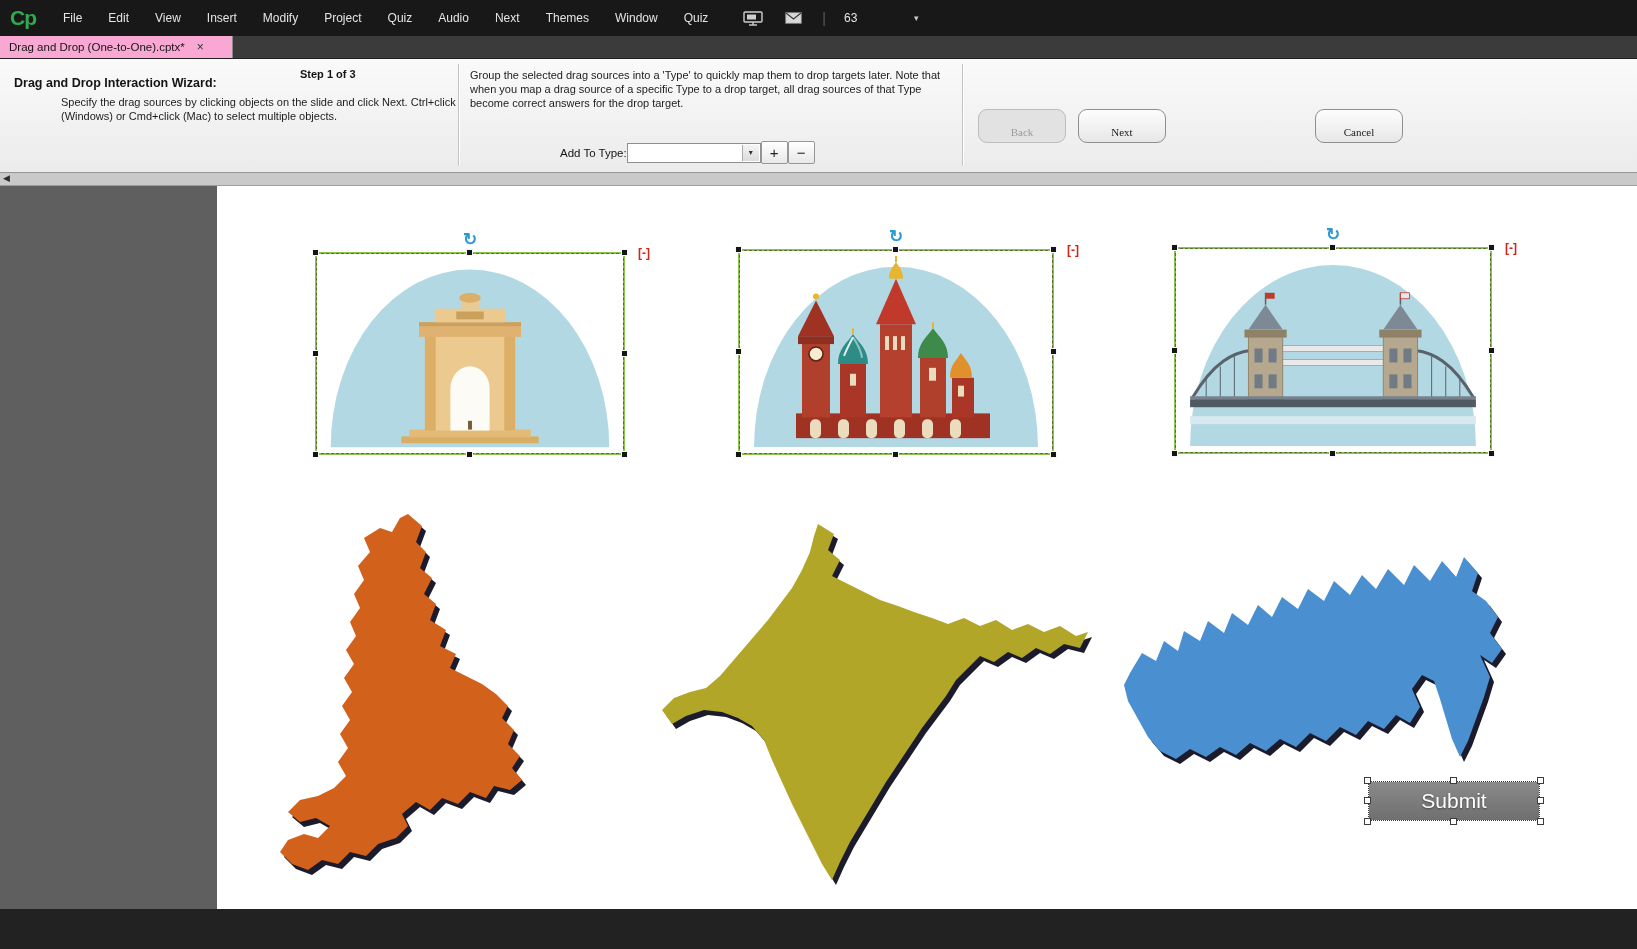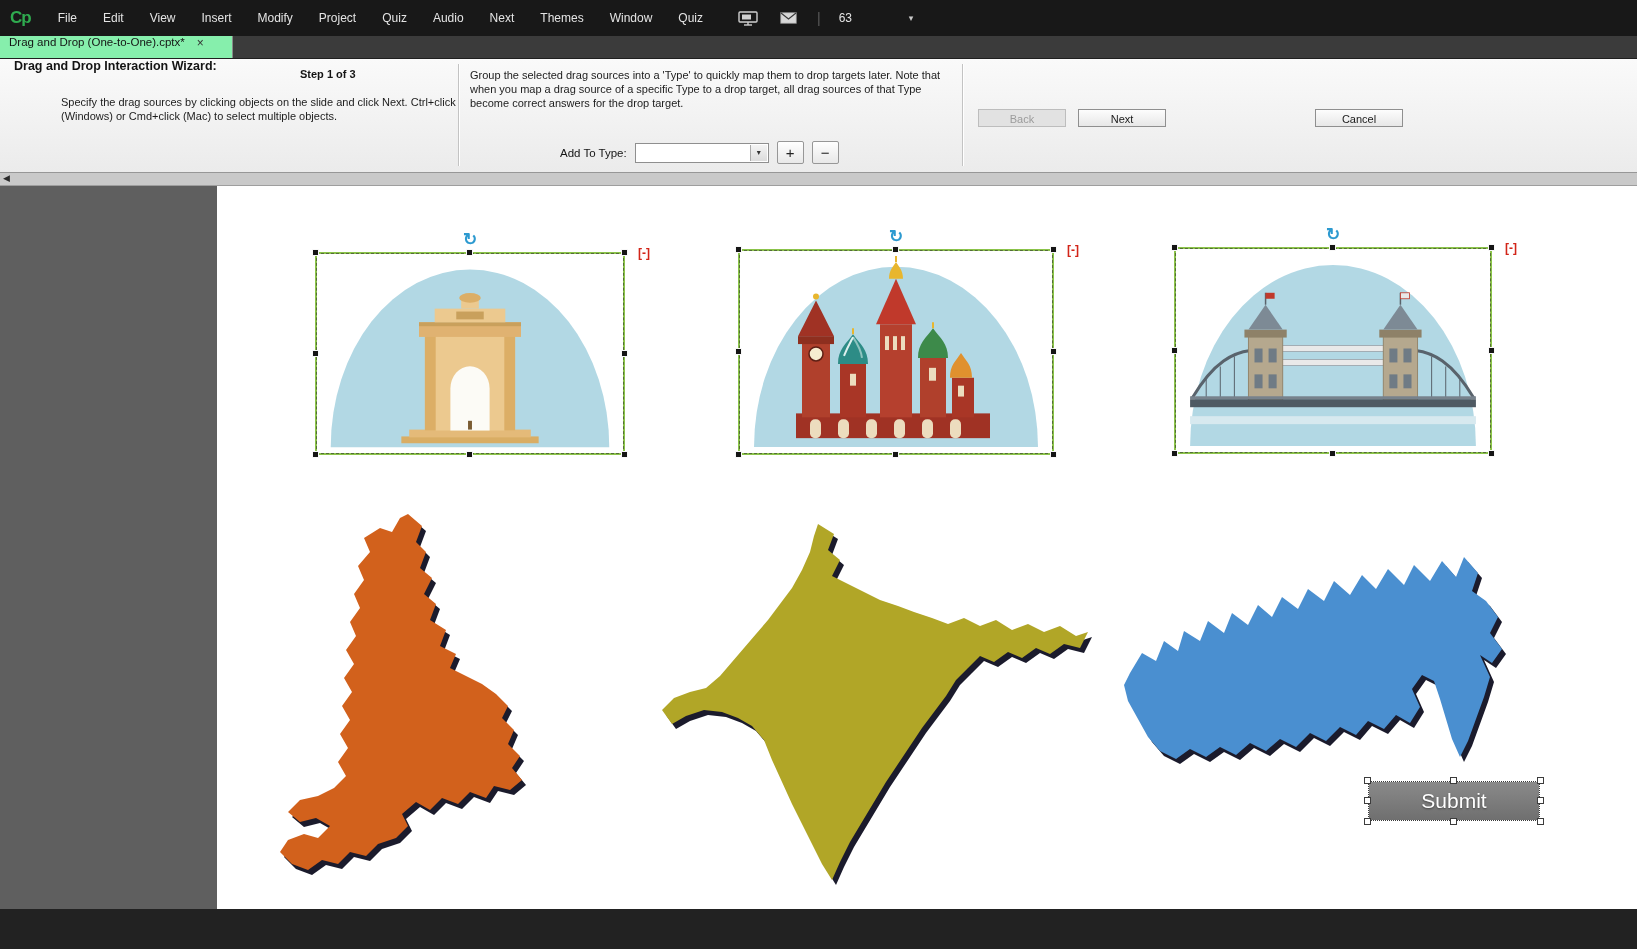--- a/index.html
+++ b/index.html
@@ -1,47 +1,47 @@
 <!DOCTYPE html>
 <html style="--logo-green: #2fab4f; --selection-green: #8bc34a; --badge-red: #d22519; --sky-blue: #b2d8e4; --map-england: #d2611c; --map-india: #b1a627; --map-russia: #4a8fd0; --submit-gray: #8a8a8a;"><head>
 <meta charset="utf-8">
 <style>
   html,body{margin:0;padding:0;background:#0d0d0d;font-family:"Liberation Sans",sans-serif;}
   #app{position:relative;width:1637px;height:949px;background:#fff;overflow:hidden;}
 
   
   .menubar{position:absolute;top:0;left:0;right:0;height:36px;background:#181818;display:flex;align-items:center;color:#e4e4e4;font-size:12px;z-index:20;}
-  .logo{margin-left:10px;font-size:17px;font-weight:bold;color:var(--logo-green,#2fab4f);letter-spacing:-1px;}
+  .logo{margin-left:10px;font-size:21px;font-weight:bold;color:var(--logo-green,#2fab4f);letter-spacing:-1px;}
   .menus{display:flex;margin-left:14px;}
   .menu{padding:0 13px;cursor:default;}
   .tb-icon{margin-left:22px;display:inline-flex;align-items:center;}
   .tb-icon svg{display:block;}
   .tb-sep{margin-left:20px;color:#5c5c5c;font-size:14px;}
   .zoom{margin-left:18px;width:40px;color:#e4e4e4;}
   .zoom-caret{margin-left:30px;font-size:9px;color:#c8c8c8;}
 
   
   .tabbar{position:absolute;top:36px;left:0;right:0;height:22px;background:#3b3b3b;border-bottom:1px solid #1f1f1f;z-index:19;}
-  .tab{position:absolute;left:0;top:0;height:22px;width:233px;background:#86efac;color:#141414;font-size:11.5px;display:flex;align-items:flex-start;padding:0 9px;box-sizing:border-box;border-right:1px solid #8a8a8a;}
+  .tab{position:absolute;left:0;top:0;height:22px;width:233px;background:#f9a8d4;color:#141414;font-size:11.5px;display:flex;align-items:center;padding:0 9px;box-sizing:border-box;border-right:1px solid #8a8a8a;}
   .tab-close{margin-left:12px;color:#333;font-size:12px;}
 
   
   .wizard{position:absolute;top:59px;left:0;right:0;height:113px;background:linear-gradient(#fafafa,#ebebeb);border-bottom:1px solid #979797;color:#141414;z-index:18;}
-  .wiz-title{position:absolute;left:14px;top:0;font-size:12.5px;font-weight:bold;}
+  .wiz-title{position:absolute;left:14px;top:17px;font-size:12.5px;font-weight:bold;}
   .wiz-step{position:absolute;left:300px;top:9px;font-size:11px;font-weight:bold;}
   .wiz-instr{position:absolute;left:14px;top:36px;width:436px;font-size:11px;line-height:14px;color:#1c1c1c;margin-left:47px;}
   .divider{position:absolute;top:5px;height:102px;width:1px;background:#c3c3c3;box-shadow:1px 0 0 #fff;}
   .d1{left:458px;} .d2{left:962px;}
   .wiz-group{position:absolute;left:470px;top:9px;width:478px;font-size:11px;line-height:14px;color:#1c1c1c;}
-  .addrow{position:absolute;left:560px;top:82px;display:flex;align-items:center;gap:8px;}
+  .addrow{position:absolute;left:560px;top:82px;display:flex;align-items:center;}
   .addrow label{font-size:11.5px;}
   .combo{position:relative;width:134px;height:20px;background:#fff;border:1px solid #8f8f8f;box-sizing:border-box;}
   .combo-caret{position:absolute;right:1px;top:1px;bottom:1px;width:16px;background:linear-gradient(#f4f4f4,#dcdcdc);border-left:1px solid #aaa;font-size:8px;display:flex;align-items:center;justify-content:center;color:#333;}
   .sq{width:27px;height:23px;font-size:15px;line-height:1;background:linear-gradient(#fff,#e8e8e8);border:1px solid #979797;border-radius:2px;font-family:inherit;padding:0;color:#222;}
-  .wbtn{position:absolute;top:50px;width:88px;height:18px;font-size:11px;font-family:Liberation Sans, sans-serif;border:1px solid #8f8f8f;background:linear-gradient(#fdfdfd,#e7e7e7);color:#1a1a1a;padding:3px;border-radius:0;}
+  .wbtn{position:absolute;top:50px;width:88px;height:18px;font-size:11px;font-family:Liberation Serif, serif;border:1px solid #8f8f8f;background:linear-gradient(#fdfdfd,#e7e7e7);color:#1a1a1a;padding:16px;border-radius:9px;}
   .wbtn.back{left:978px;color:#9b9b9b;background:#e2e2e2;border-color:#bdbdbd;}
   .wbtn.next{left:1078px;}
   .wbtn.cancel{left:1315px;}
 
   
   .hstrip{position:absolute;top:172px;left:0;right:0;height:13px;background:#c9c9c9;border-bottom:1px solid #9e9e9e;z-index:17;}
   .hstrip .larr{position:absolute;left:3px;top:1px;font-size:9px;color:#2a2a2a;}
 
   
   .gutter{position:absolute;left:0;top:186px;width:217px;height:723px;background:#5f5f5f;}

